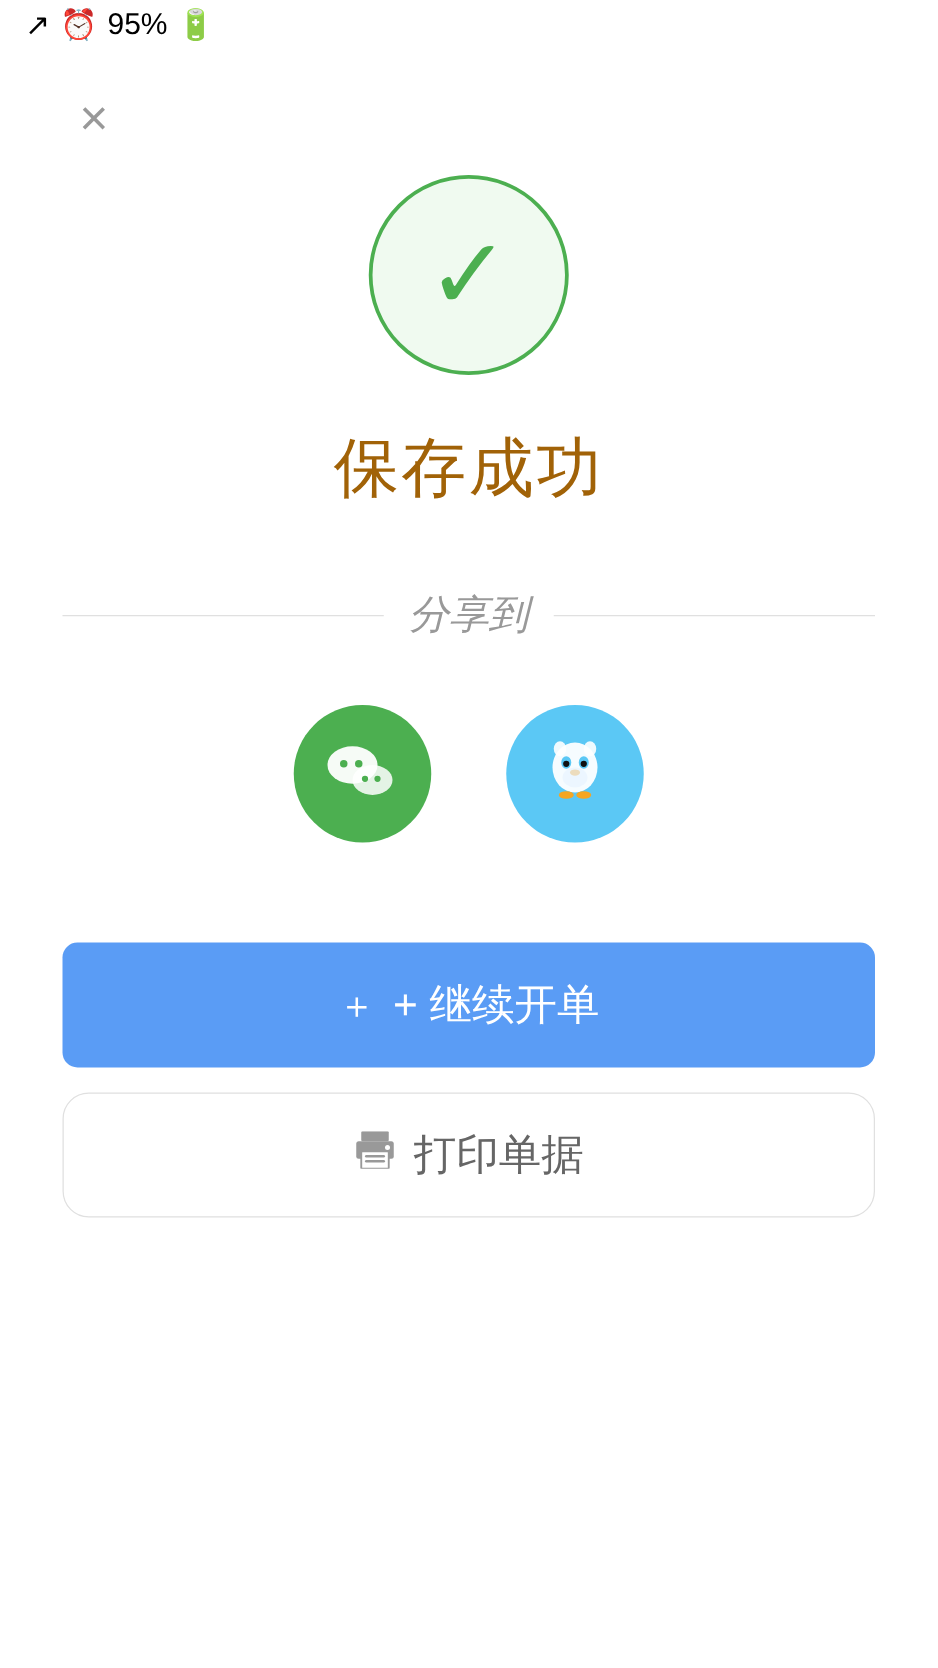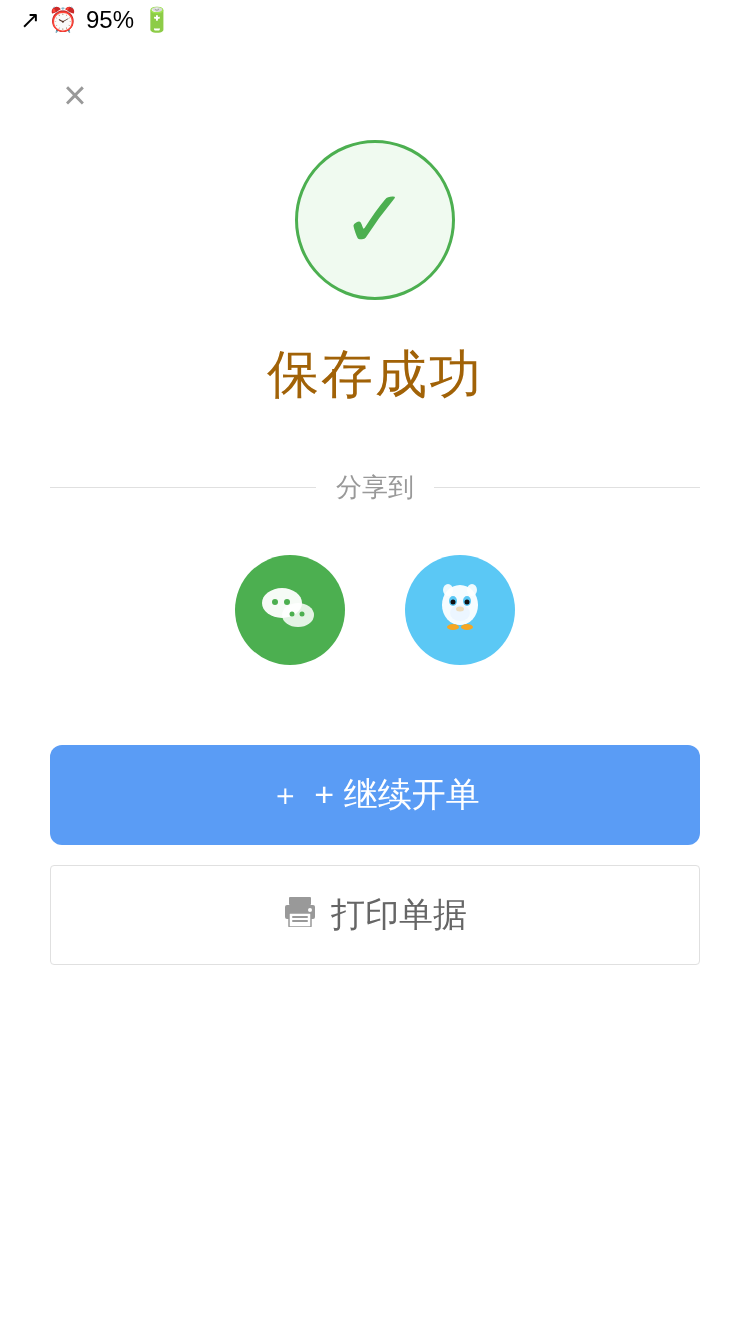--- a/index.html
+++ b/index.html
@@ -102,23 +102,24 @@
       align-items: center;
       gap: 20px;
       margin-bottom: 50px;
     }
     .divider-line {
       flex: 1;
       height: 1px;
       background: #e0e0e0;
     }
     .share-label {
-      font-size: 26px;
+      font-size: 32px;
       color: #999;
       white-space: nowrap;
+      font-style: italic;
     }
 
     
     .share-icons {
       display: flex;
       align-items: center;
       gap: 60px;
       margin-bottom: 80px;
     }
 
@@ -166,21 +167,21 @@
       gap: 14px;
       cursor: pointer;
       font-size: 34px;
       color: white;
       font-weight: 400;
     }
 
     .btn-secondary {
       width: 100%;
       height: 100px;
-      border-radius: 4px;
+      border-radius: 21px;
       background: #ffffff;
       border: 1px solid #e0e0e0;
       display: flex;
       align-items: center;
       justify-content: center;
       gap: 14px;
       cursor: pointer;
       font-size: 34px;
       color: #666;
       font-weight: 400;

